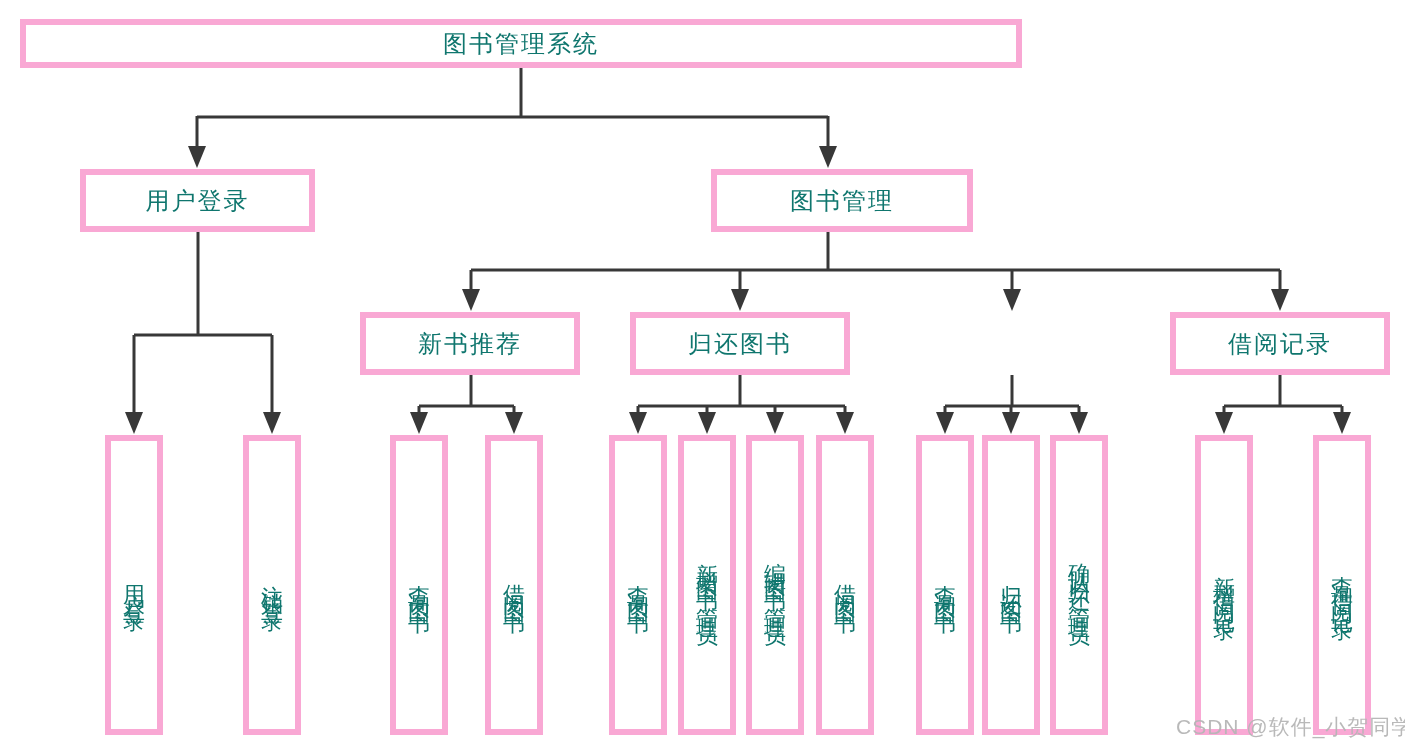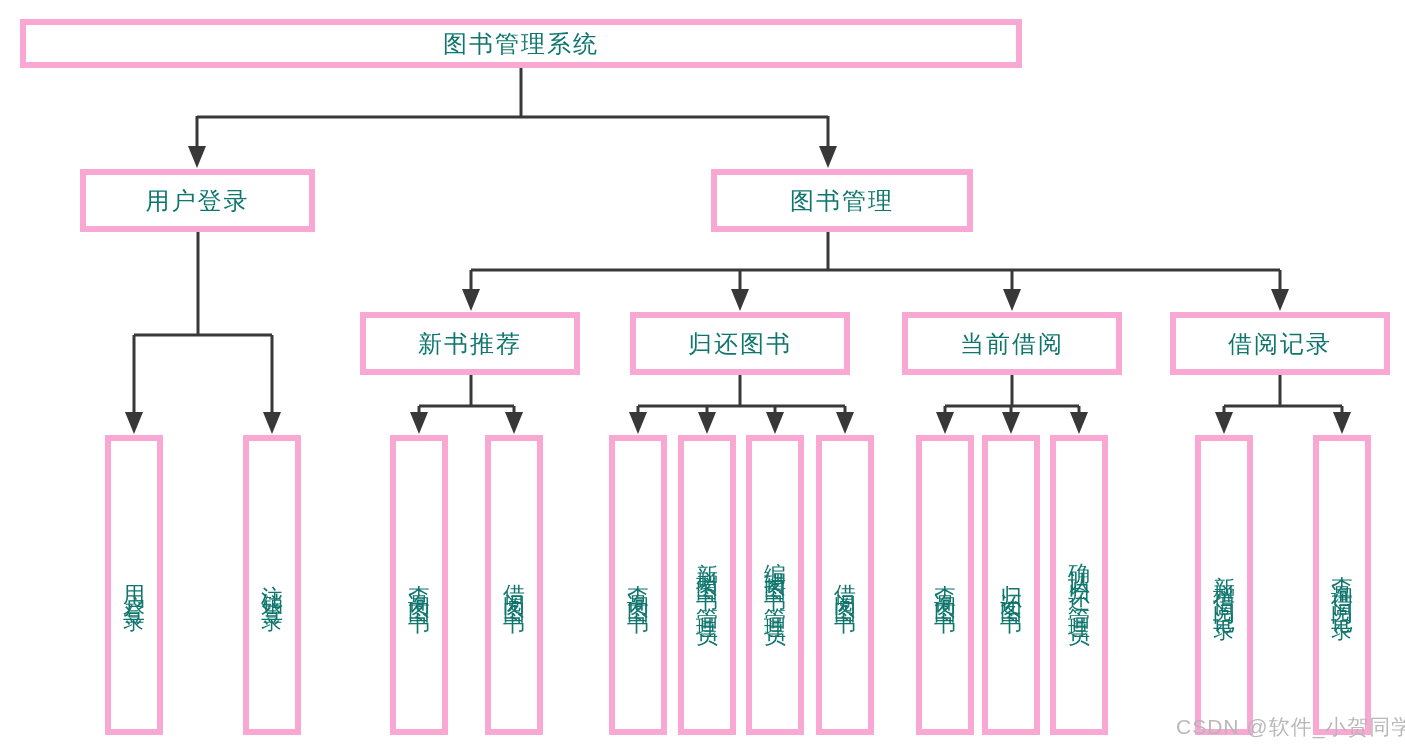--- a/index.html
+++ b/index.html
@@ -106,21 +106,20 @@
     </g>
   </svg>
 
   <div class="node h" style="left:20px; top:19px; width:1002px; height:49px;">图书管理系统</div>
 
   <div class="node h" style="left:80px; top:169px; width:235px; height:63px;">用户登录</div>
   <div class="node h" style="left:711px; top:169px; width:262px; height:63px;">图书管理</div>
 
   <div class="node h" style="left:360px; top:312px; width:220px; height:63px;">新书推荐</div>
   <div class="node h" style="left:630px; top:312px; width:220px; height:63px;">归还图书</div>
-  <div class="node h" style="left:902px; top:312px; width:220px; height:63px;">当前借阅</div>
   <div class="node h" style="left:1170px; top:312px; width:220px; height:63px;">借阅记录</div>
 
   <div class="node v" style="left:105px; top:435px; width:58px; height:300px;">用户登录</div>
   <div class="node v" style="left:243px; top:435px; width:58px; height:300px;">注销登录</div>
 
   <div class="node v" style="left:390px; top:435px; width:58px; height:300px;">查询图书</div>
   <div class="node v" style="left:485px; top:435px; width:58px; height:300px;">借阅图书</div>
 
   <div class="node v" style="left:609px; top:435px; width:58px; height:300px;">查询图书</div>
   <div class="node v" style="left:678px; top:435px; width:58px; height:300px;">新增图书（管理员）</div>

